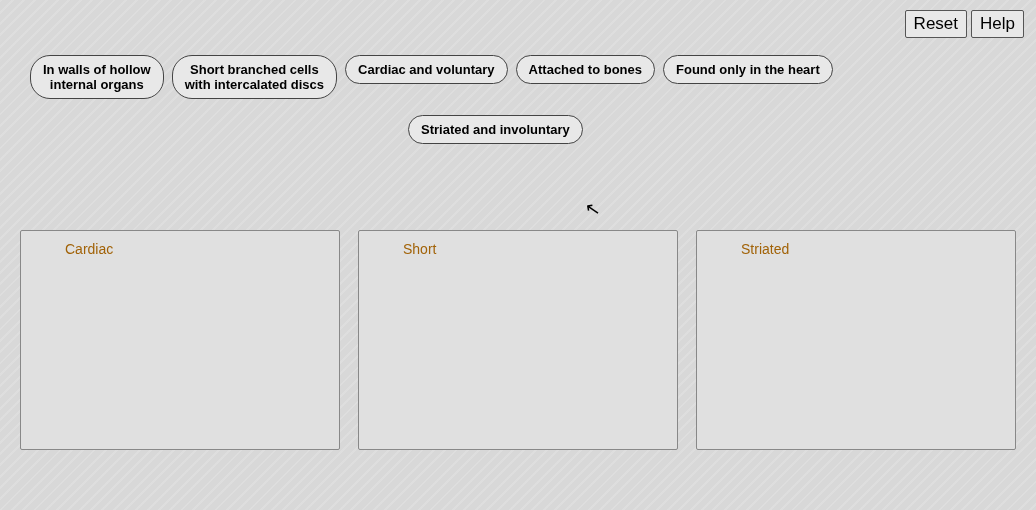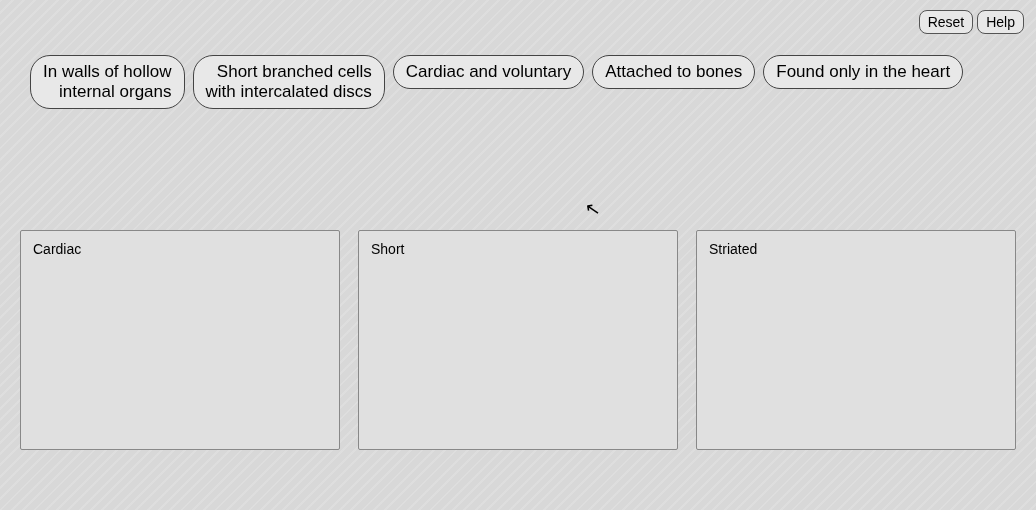--- a/index.html
+++ b/index.html
@@ -30,45 +30,46 @@
       top: 10px;
       right: 12px;
       display: flex;
       gap: 4px;
     }
 
     .top-btn {
       border: 1.5px solid #555;
       background: #e8e8e8;
       padding: 3px 8px;
-      font-size: 14px;
+      font-size: 17px;
       cursor: pointer;
-      border-radius: 8px;
+      border-radius: 2px;
     }
 
     .drag-area {
       position: absolute;
       top: 55px;
       left: 30px;
       right: 30px;
       display: flex;
       flex-wrap: wrap;
       gap: 8px;
       align-items: flex-start;
     }
 
     .drag-chip {
       border: 1.5px solid #444;
       background: #e8e8e8;
       padding: 6px 12px;
       border-radius: 20px;
       cursor: grab;
       white-space: nowrap;
-      font-size: 17px;
-      text-align: right;
+      font-size: 13px;
+      text-align: center;
+      font-weight: bold;
     }
 
     .drop-zone-area {
       position: absolute;
       top: 230px;
       left: 20px;
       right: 20px;
       display: flex;
       gap: 18px;
     }
@@ -79,21 +80,22 @@
       background: #e0e0e0;
       min-height: 220px;
       border-radius: 2px;
       padding: 10px 12px;
       position: relative;
     }
 
     .drop-zone-label {
       font-size: 14px;
       font-weight: normal;
-      color: #000000;
+      color: #a16207;
+      margin-left: 32px;
     }
 
     .cursor-pointer {
       position: absolute;
       top: 198px;
       left: 585px;
       font-size: 18px;
       pointer-events: none;
       color: #000;
       transform: rotate(-10deg);
@@ -112,20 +114,21 @@
   <div class="drag-chip" style="white-space: pre-line;">In walls of hollow
 internal organs</div>
   <div class="drag-chip" style="white-space: pre-line;">Short branched cells
 with intercalated discs</div>
   <div class="drag-chip">Cardiac and voluntary</div>
   <div class="drag-chip">Attached to bones</div>
   <div class="drag-chip">Found only in the heart</div>
 
   <div style="flex-basis: 100%; height: 0;"></div>
   <div style="width: 370px; flex-shrink: 0;"></div>
+  <div class="drag-chip">Striated and involuntary</div>
 </div>
 
 <div class="cursor-pointer">↖</div>
 
 <div class="drop-zone-area">
   <div class="drop-zone">
     <span class="drop-zone-label">Cardiac</span>
   </div>
   <div class="drop-zone">
     <span class="drop-zone-label">Short</span>

